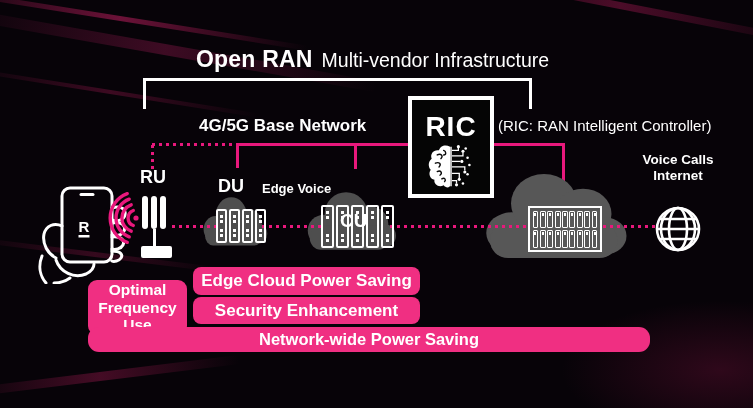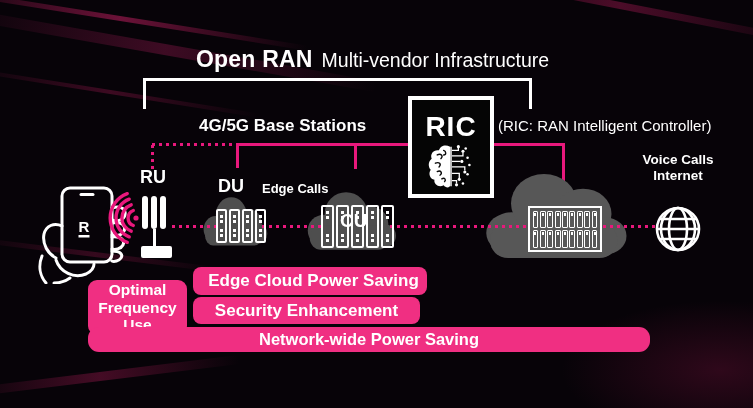--- a/index.html
+++ b/index.html
@@ -96,21 +96,21 @@
   .ant-stem{left:153px;top:229px;width:3px;height:18px;background:var(--white);}
   .ant-base{left:141px;top:246px;width:31px;height:12px;background:var(--white);border-radius:2px;}
   
   .phone-svg{left:34px;top:182px;width:96px;height:102px;}
   .waves-svg{left:103px;top:192px;width:40px;height:52px;}
   .globe-svg{left:654px;top:205px;width:48px;height:48px;}
   
   .benefit{position:absolute;background:var(--accent-pink);color:var(--white);font-weight:bold;border-radius:8px;
     display:flex;align-items:center;justify-content:center;text-align:center;z-index:6;}
   .b-optimal{left:88px;top:268px;width:99px;height:55px;font-size:15.5px;line-height:17.5px;flex-direction:column;border-radius:9px;margin-top:12px;}
-  .b-edge{left:193px;top:267px;width:227px;height:28px;font-size:17px;padding-left:7px;}
+  .b-edge{left:193px;top:267px;width:227px;height:28px;font-size:17px;}
   .b-security{left:193px;top:297px;width:227px;height:27px;font-size:17px;}
   .b-network{left:88px;top:327px;width:562px;height:25px;font-size:16.5px;border-radius:11px;}
 </style>
 </head>
 <body>
 
 <div class="stage">
 
   <div class="streak st1"></div>
   <div class="streak st2"></div>
@@ -125,21 +125,21 @@
 
   <div class="abs title">
     <span class="brand">Open RAN</span>
     <span class="sub">Multi-vendor Infrastructure</span>
   </div>
 
   <div class="line bracket-h"></div>
   <div class="line bracket-vl"></div>
   <div class="line bracket-vr"></div>
 
-  <div class="lbl base-stations">4G/5G Base Stations</div>
+  <div class="lbl base-stations">4G/5G Base Network</div>
   <div class="lbl ric-caption">(RIC: RAN Intelligent Controller)</div>
 
   <div class="dot-h pl-dh"></div>
   <div class="dot-v pl-dv"></div>
   <div class="pink pl-h2"></div>
   <div class="pink pl-vdu"></div>
   <div class="pink pl-vcu"></div>
   <div class="pink pl-h3"></div>
   <div class="pink pl-vcore"></div>
 
@@ -171,21 +171,21 @@
     </svg>
   </div>
 
   <div class="dot-h dp1"></div>
   <div class="dot-h dp2"></div>
   <div class="dot-h dp3"></div>
   <div class="dot-h dp4"></div>
 
   <div class="lbl ru-lbl">RU</div>
   <div class="lbl du-lbl">DU</div>
-  <div class="lbl edge-lbl">Edge Calls</div>
+  <div class="lbl edge-lbl">Edge Voice</div>
   <div class="lbl cu-lbl">CU</div>
   <div class="lbl inet-lbl">
     <span>Voice Calls</span><br>
     <span>Internet</span>
   </div>
 
   <div class="abs ant-bars">
       <i></i>
       <i></i>
       <i></i>

